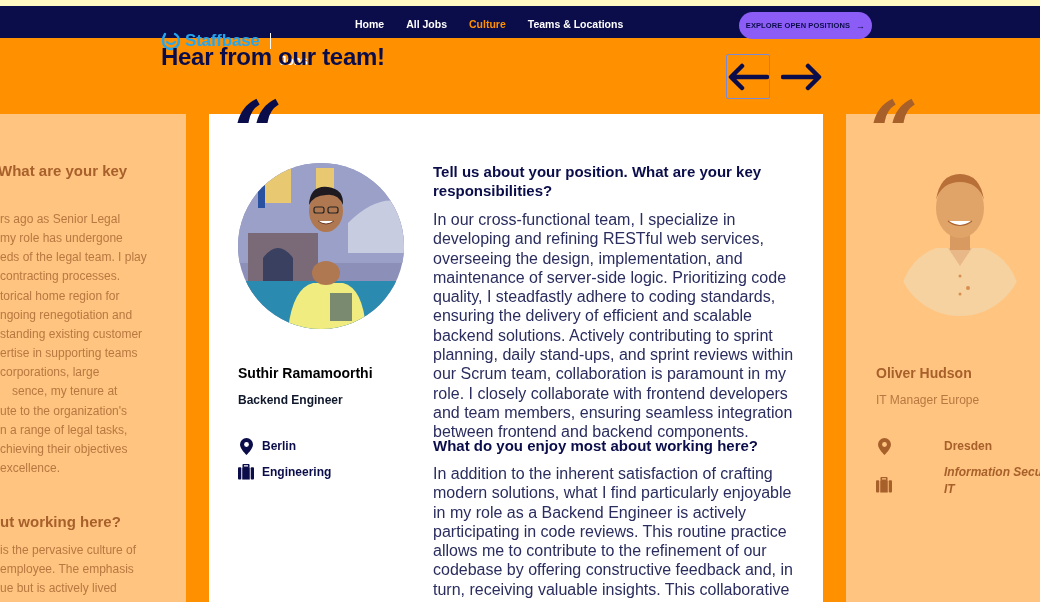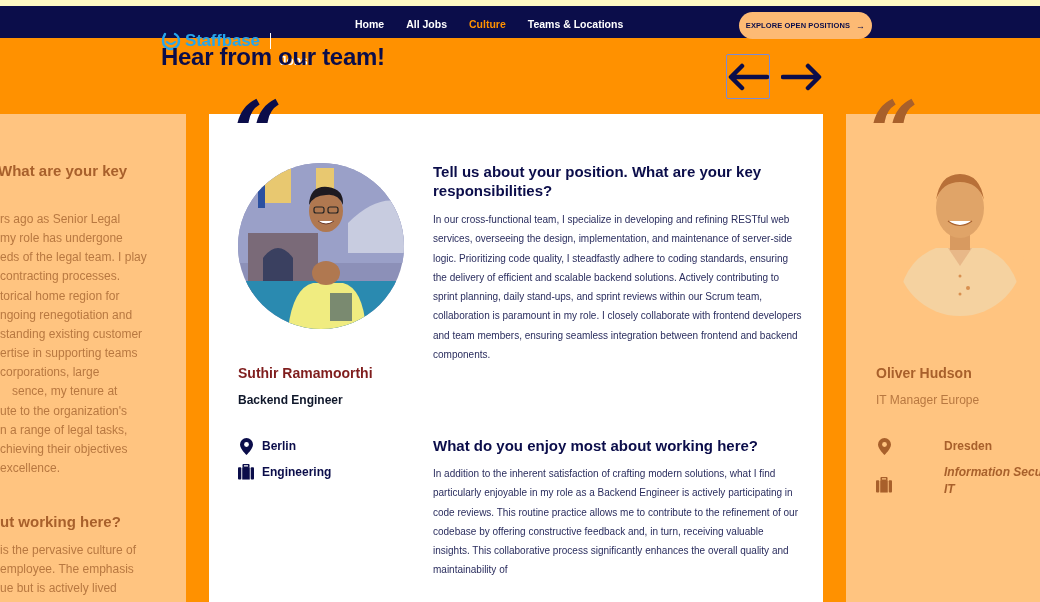--- a/index.html
+++ b/index.html
@@ -9,48 +9,48 @@
     
     .nav { position: absolute; left: 0; top: 0; width: 1040px; height: 38px; background: #0b0d4a; border-top: 6px solid #fef9c3; }
     .logo { position: absolute; left: 161px; top: 8px; display: flex; align-items: center; }
     .logo-icon { width: 20px; height: 20px; }
     .logo-text { margin-left: 4px; color: #26a6ec; font-size: 17px; font-weight: bold; letter-spacing: -0.2px; }
     .logo-sep { width: 1px; height: 16px; background: #ffffff; margin: 0 9px 0 10px; }
     .logo-sub { color: #ffffff; font-size: 12px; font-weight: bold; margin-top: 40px; }
     .nav-links { position: absolute; left: 355px; top: 12px; display: flex; gap: 3px; }
     .nav-link { color: #ffffff; font-size: 10.5px; font-weight: bold; margin-right: 19px; cursor: pointer; }
     .nav-link.active { color: #ff9100; }
-    .cta { position: absolute; left: 739px; top: 6px; width: 133px; height: 27px; border-radius: 14px; background: #fdba74; color: #0b0d4a; font-size: 7.5px; font-weight: bold; display: flex; align-items: center; justify-content: center; letter-spacing: 0.1px; cursor: pointer; }
+    .cta { position: absolute; left: 739px; top: 6px; width: 133px; height: 27px; border-radius: 14px; background: #8b5cf6; color: #0b0d4a; font-size: 7.5px; font-weight: bold; display: flex; align-items: center; justify-content: center; letter-spacing: 0.1px; cursor: pointer; }
     .cta-arrow { margin-left: 6px; font-size: 9px; }
 
     
     .title { position: absolute; left: 161px; top: 43px; font-size: 24px; color: #0b0d4a; letter-spacing: -0.3px; }
     .arrow-btn { position: absolute; top: 54px; width: 44px; height: 45px; display: flex; align-items: center; justify-content: center; cursor: pointer; }
     .arrow-btn.prev { left: 726px; border: 1px solid #7a8ad6; border-radius: 2px; }
     .arrow-btn.next { left: 780px; }
 
     
     .card-side { position: absolute; top: 114px; height: 488px; background: #ffc480; overflow: hidden; }
     .card-left { left: 0; width: 186px; }
     .card-right { left: 846px; width: 194px; }
     .card-main { position: absolute; left: 209px; top: 114px; width: 614px; height: 488px; background: #ffffff; }
 
     .quote { position: absolute; font-family: "DejaVu Serif", serif; font-weight: bold; font-style: italic; font-size: 84px; line-height: 1; }
     .quote-main { left: 234px; top: 90px; color: #0b0d4a; }
     .quote-right { left: 870px; top: 90px; color: #a8602b; }
 
     .avatar { position: absolute; left: 238px; top: 163px; width: 166px; height: 166px; border-radius: 50%; overflow: hidden; }
-    .person-name { position: absolute; left: 238px; top: 365px; font-size: 14px; font-weight: bold; color: #7f1d1d; }
+    .person-name { position: absolute; left: 238px; top: 365px; font-size: 14px; font-weight: bold; color: #000000; }
     .person-role { position: absolute; left: 238px; top: 393px; font-size: 12px; color: #0f172a; font-weight: bold; }
     .meta-row { position: absolute; left: 238px; display: flex; align-items: center; }
     .meta-icon { width: 16px; height: 16px; display: flex; align-items: center; justify-content: center; }
     .meta-label { margin-left: 8px; font-size: 12px; font-weight: bold; color: #0b0d4a; }
 
     .q-head { position: absolute; left: 433px; width: 360px; font-size: 15px; font-weight: bold; color: #0b0d4a; line-height: 19px; }
-    .q-body { position: absolute; left: 433px; width: 370px; font-size: 10px; color: #2a2d5e; line-height: 19.3px; }
+    .q-body { position: absolute; left: 433px; width: 370px; font-size: 16px; color: #2a2d5e; line-height: 19.3px; }
 
     
     .side-head { position: absolute; font-size: 15px; font-weight: bold; color: #a8602b; line-height: 19px; white-space: nowrap; }
     .side-body { position: absolute; font-size: 12px; color: #b87840; line-height: 19.2px; white-space: nowrap; }
     .side-avatar { position: absolute; left: 896px; top: 166px; width: 128px; height: 150px; overflow: hidden; border-radius: 0 0 64px 64px; }
     .side-name { position: absolute; left: 876px; top: 365px; font-size: 14px; font-weight: bold; color: #a8602b; }
     .side-role { position: absolute; left: 876px; top: 393px; font-size: 12px; color: #b87840; }
     .side-meta { position: absolute; left: 876px; display: flex; align-items: center; gap: 44px; }
     .side-meta .meta-label { color: #a8602b; width: 140px; line-height: 17px; }
   </style>

